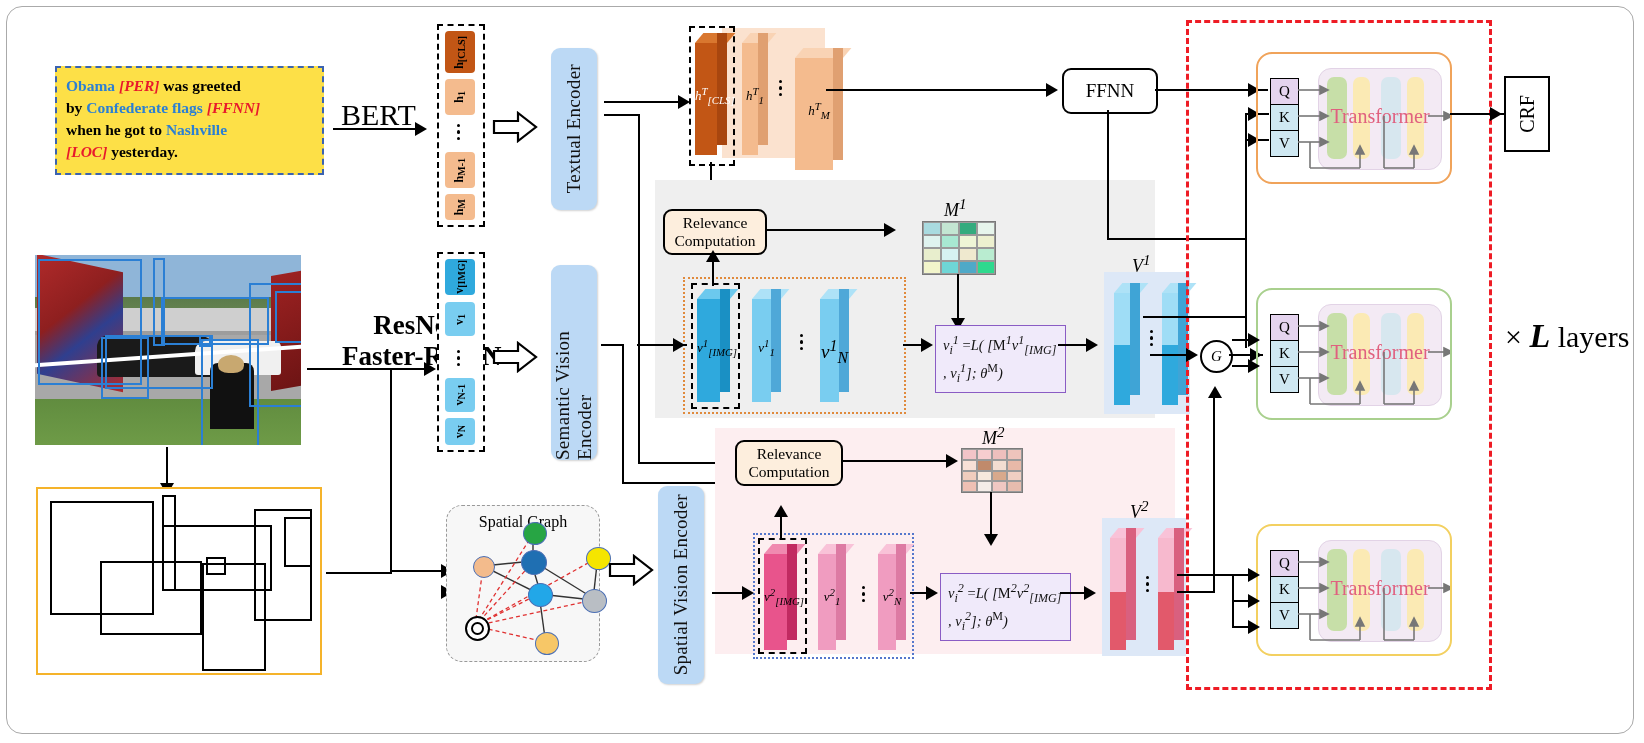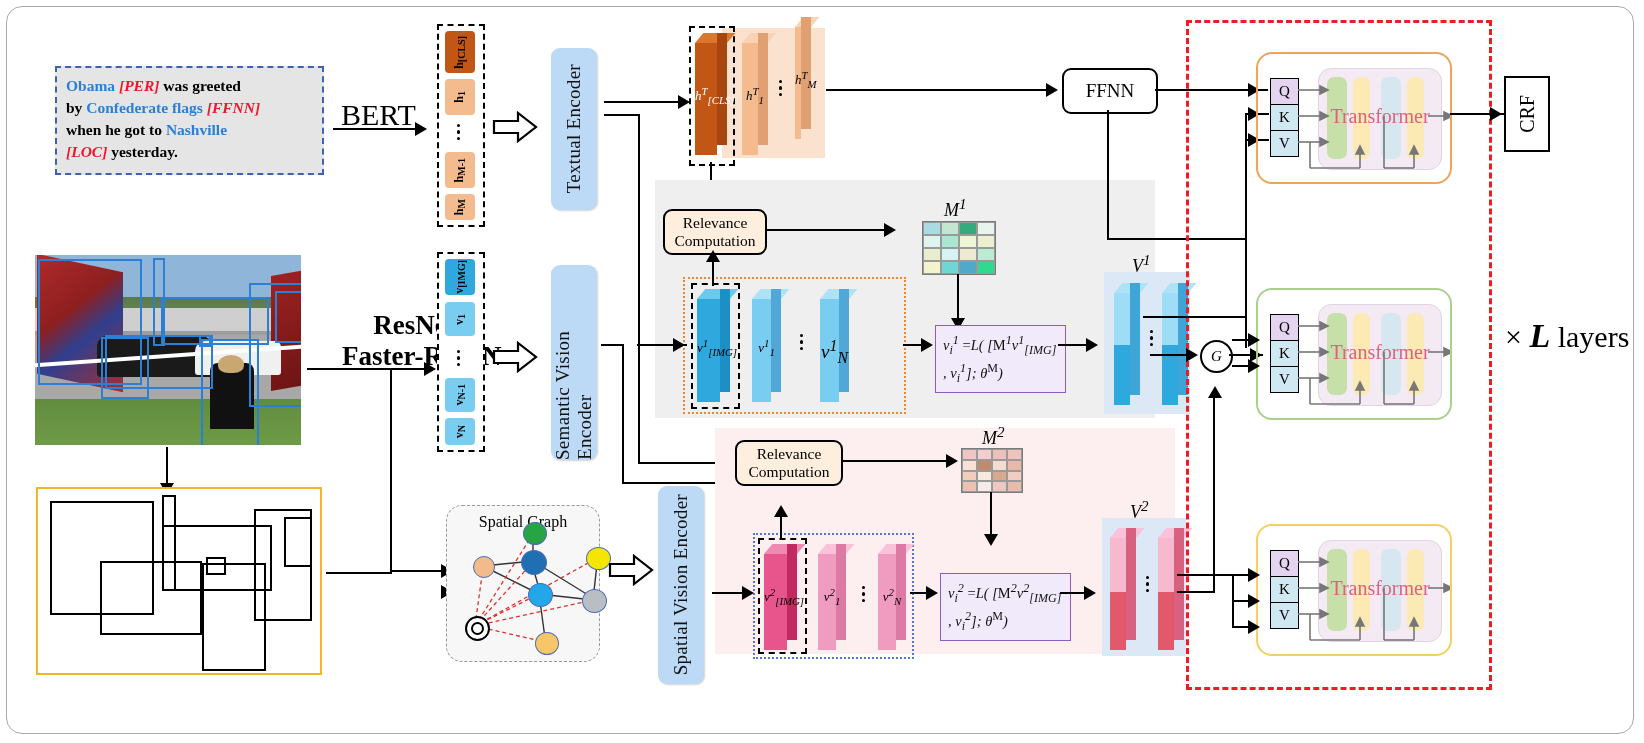--- a/index.html
+++ b/index.html
@@ -2,21 +2,21 @@
 <html><head>
 <meta charset="utf-8">
 <style>
   html,body{margin:0;padding:0;background:#fff;}
   body{font-family:"Liberation Serif",serif;}
   #root{position:relative;width:1644px;height:743px;overflow:hidden;background:#ffffff;}
   .abs{position:absolute;}
   .outerframe{position:absolute;left:6px;top:6px;width:1626px;height:726px;border:1.5px solid #aaa;border-radius:16px;}
 
   
-  .sentbox{left:55px;top:66px;width:265px;height:105px;border:2.5px dashed #3b63b0;background:#e5e5e5;}
+  .sentbox{left:55px;top:66px;width:265px;height:105px;border:2.5px dashed #3b63b0;background:#fde047;}
   .sent{padding:7px 9px;font-size:15.5px;font-weight:bold;line-height:1.42;color:#000;}
   .blue{color:#2b7fd4;}
   .red{color:#e8192c;font-style:italic;}
 
   
   .lbl{font-size:19px;color:#000;white-space:nowrap;}
   .lbl2{font-size:17px;color:#000;white-space:nowrap;text-align:center;line-height:1.15;}
 
   
   .hline{background:#000;height:2.4px;}
@@ -154,21 +154,21 @@
     <div class="top" style="background:#f9d3b4;transform:skewX(-40deg);transform-origin:bottom left;"></div>
     <div class="side" style="background:#e0a071;"></div>
     <div class="face" style="background:#f4bb8e;"></div>
     <div class="barlabel" style="top:52px;font-size:13px;">h<sup>T</sup><sub>1</sub></div>
   </div>
   <div class="abs dots-v" style="left:779px;top:80px;">
       <i class="dot"></i>
       <i class="dot"></i>
       <i class="dot"></i>
     </div>
-  <div class="bar3d" style="left:795px;top:17px;width:16px;height:122px;">
+  <div class="bar3d" style="left:795px;top:48px;width:48px;height:122px;">
     <div class="top" style="background:#f9d3b4;transform:skewX(-40deg);transform-origin:bottom left;"></div>
     <div class="side" style="background:#e0a071;"></div>
     <div class="face" style="background:#f4bb8e;"></div>
     <div class="barlabel" style="top:52px;font-size:13px;">h<sup>T</sup><sub>M</sub></div>
   </div>
 
   <div class="abs hline" style="left:826px;top:89px;width:222px;"></div>
   <div class="abs ahead-r" style="left:1046px;top:83px;"></div>
 
   <div class="abs vline" style="left:710px;top:162px;height:36px;"></div>

